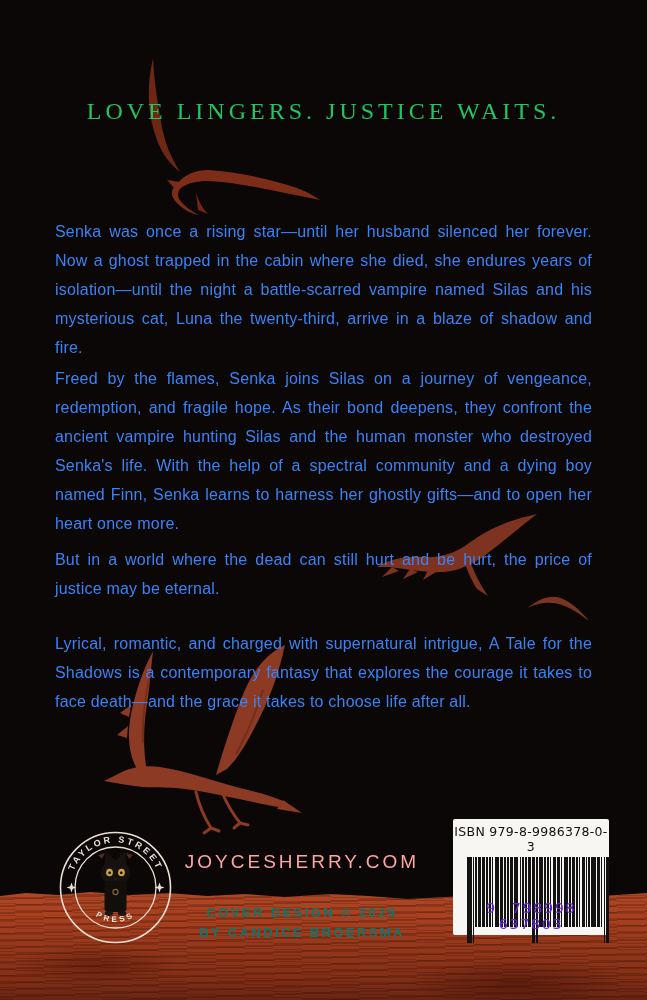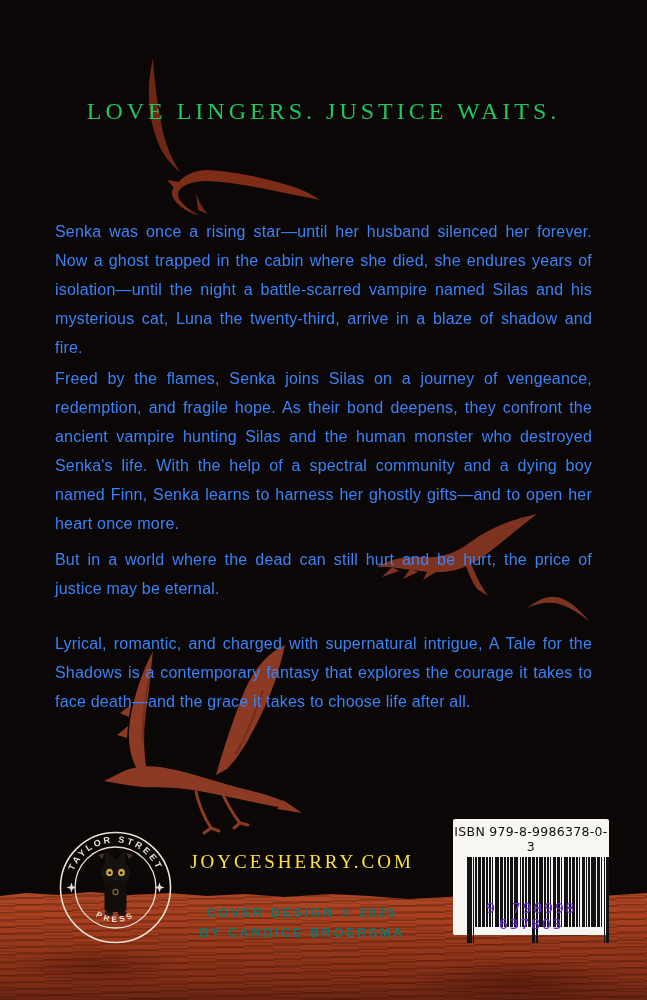--- a/index.html
+++ b/index.html
@@ -38,22 +38,22 @@
     clip-path:polygon(0 12px,4% 9px,9% 11px,14% 8px,20% 11px,26% 9px,32% 12px,
       38% 10px,44% 13px,51% 10px,57% 12px,63% 15px,69% 13px,75% 11px,
       81% 14px,87% 10px,93% 12px,100% 9px,100% 116px,0 116px);
   }
   
   .stamp{position:absolute;left:58px;top:830px;z-index:4;}
   
   .website{
     position:absolute;left:0;top:851px;width:604px;z-index:4;
     text-align:center;
-    font-family:Liberation Serif, serif;
-    font-size:19px;letter-spacing:3px;color:#fde047;
+    font-family:Liberation Sans, sans-serif;
+    font-size:19px;letter-spacing:3px;color:#fca5a5;
   }
   
   .credits{
     position:absolute;left:0;top:903px;width:604px;z-index:4;
     text-align:center;color:#0f766e;
     font-size:13px;line-height:20px;letter-spacing:2.4px;font-weight:bold;
   }
   
   .barcode{
     position:absolute;left:437px;top:819px;width:156px;height:116px;z-index:5;

